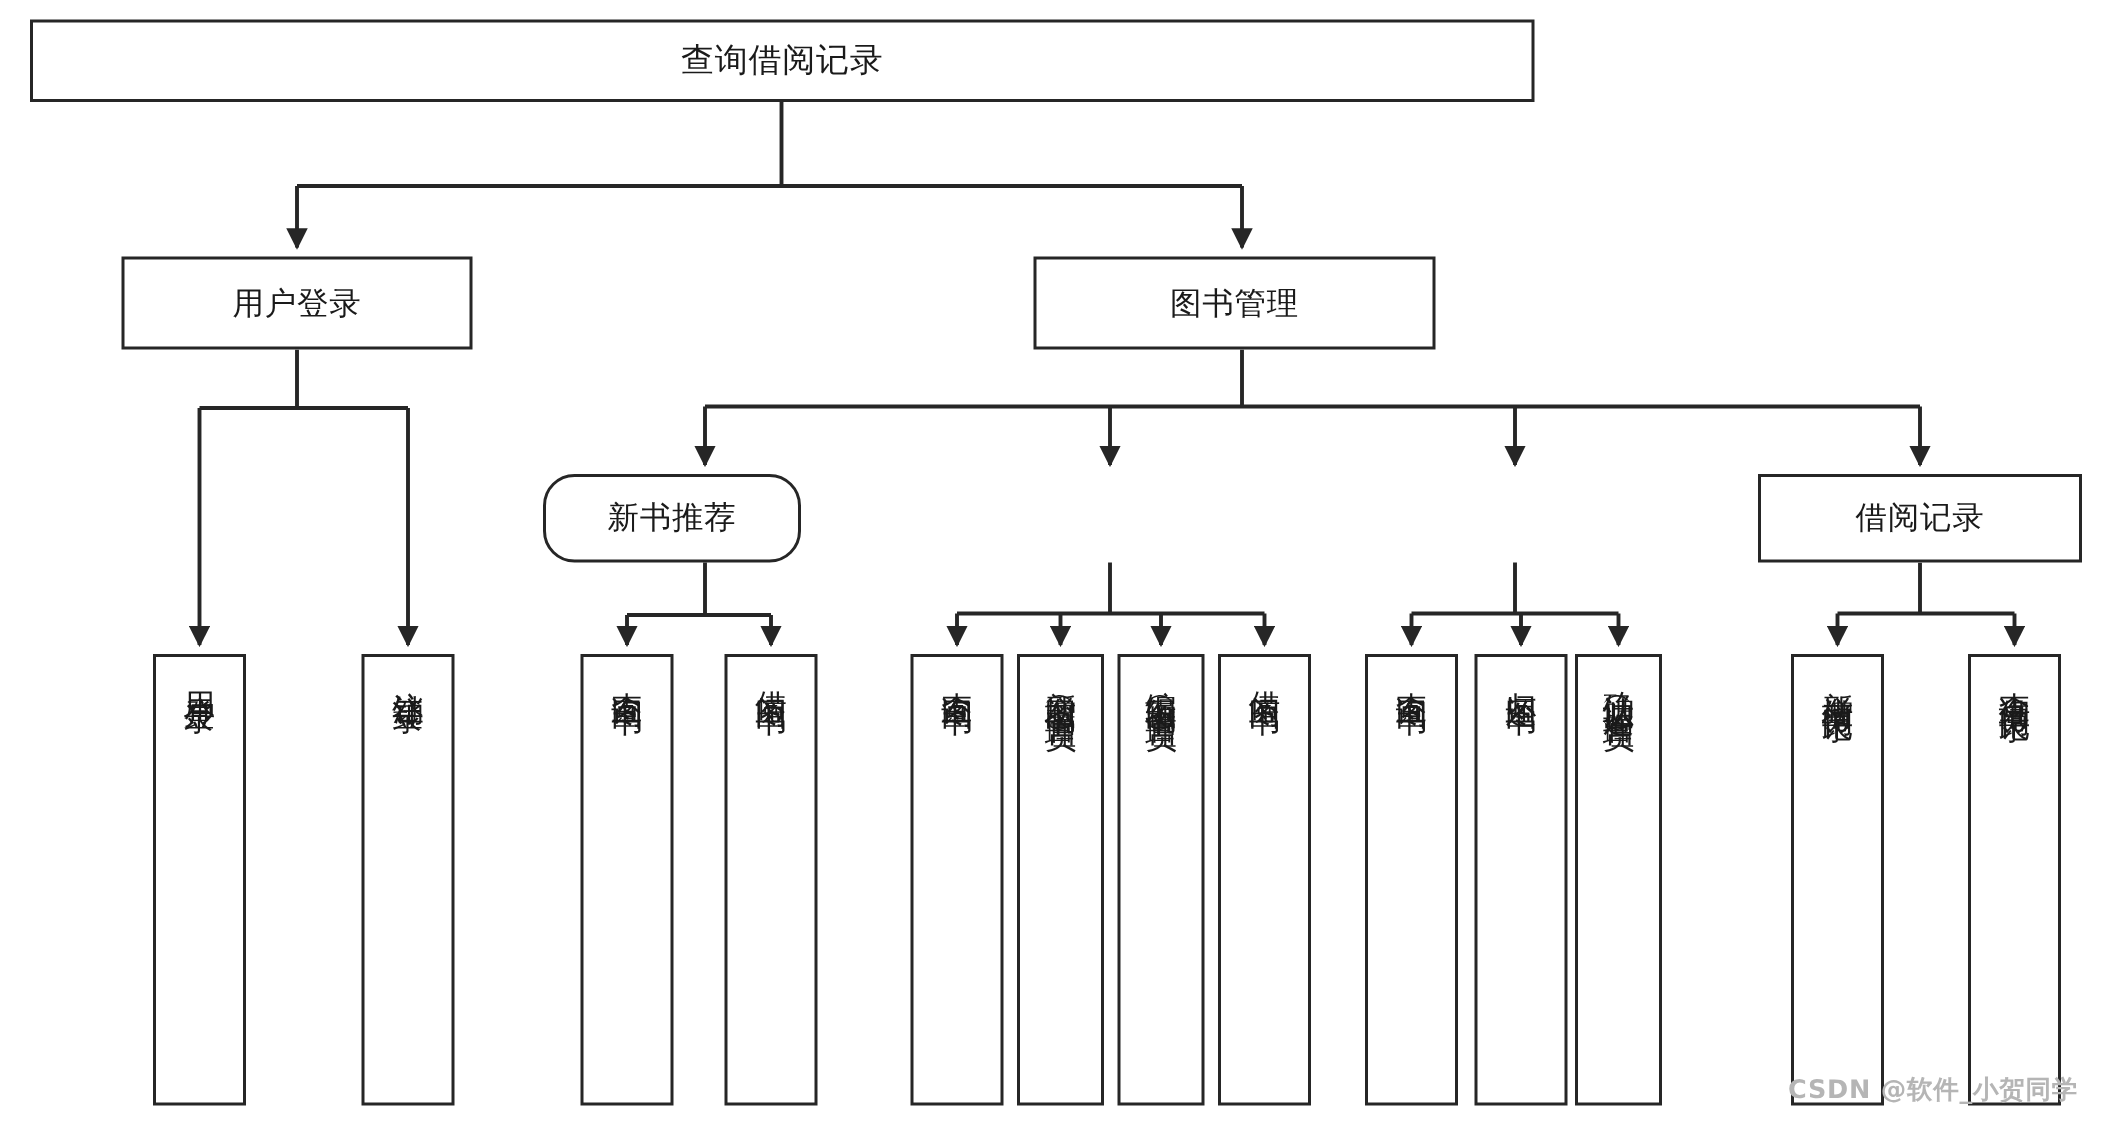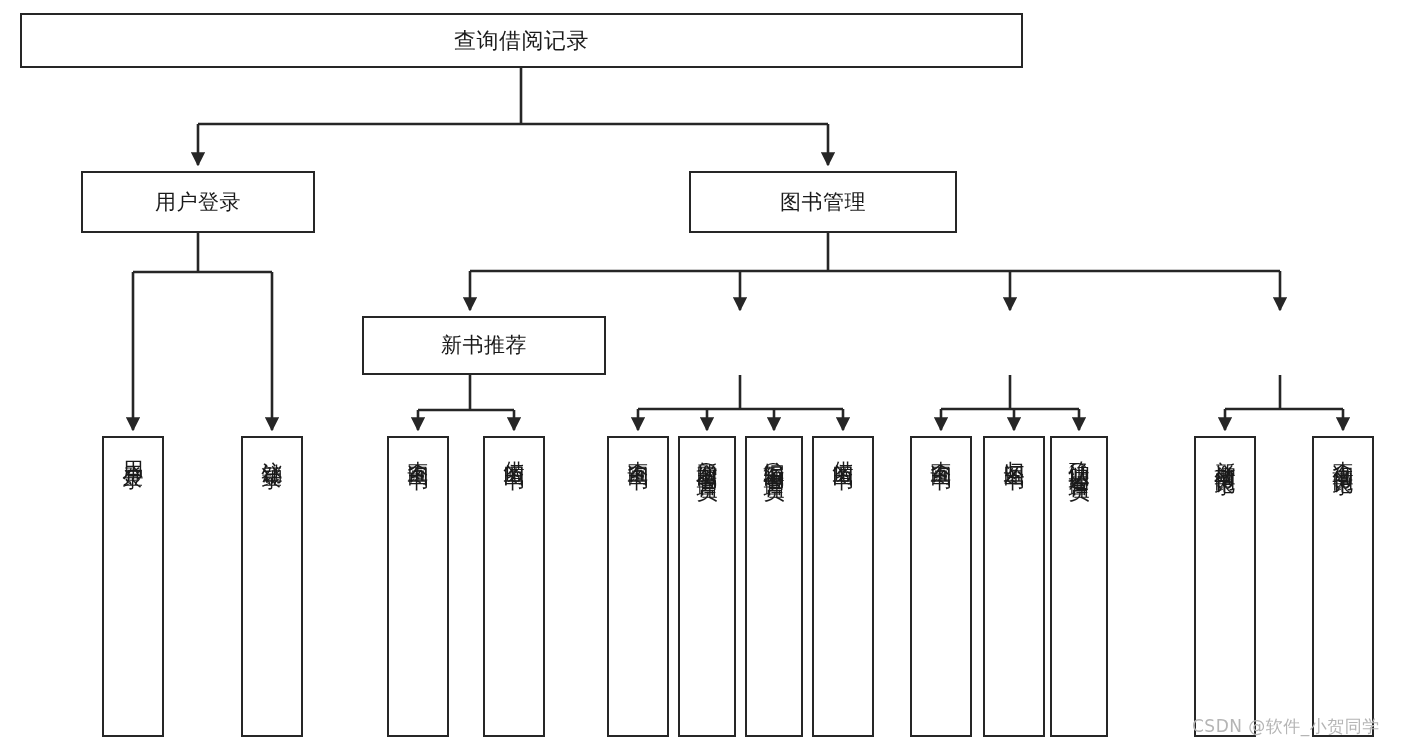--- a/index.html
+++ b/index.html
@@ -58,20 +58,21 @@
     line-height: 1.05;
     margin: 0 auto;
   }
   .node.root .label { font-size: 22px; }
   .watermark {
     position: absolute;
     color: #b5b5b5;
     font-size: 17px;
     white-space: nowrap;
     letter-spacing: 0.5px;
+    font-weight: bold;
   }
 </style>
 </head>
 <body>
 
 <div id="canvas">
 
   <svg class="edges" viewBox="0 0 1405 747" xmlns="http://www.w3.org/2000/svg">
     <defs>
       <marker id="arrow" viewBox="0 0 10 10" refX="9" refY="5" markerWidth="5.5" markerHeight="5.5" orient="auto-start-reverse">
@@ -126,22 +127,25 @@
     <span class="label">查询借阅记录</span>
   </div>
 
   <div class="node horiz" style="left:81px; top:171px; width:234px; height:62px;">
     <span class="label">用户登录</span>
   </div>
   <div class="node horiz" style="left:689px; top:171px; width:268px; height:62px;">
     <span class="label">图书管理</span>
   </div>
 
-  <div class="node horiz" style="left:362px; top:316px; width:244px; height:59px;">
+  <div class="node horiz" style="left:362px; top:316px; width:172px; height:59px;border-radius:21px;">
     <span class="label">新书推荐</span>
+  </div>
+  <div class="node horiz" style="left:1172px; top:316px; width:216px; height:59px;">
+    <span class="label">借阅记录</span>
   </div>
 
   <div class="node vert" style="left:102px; top:436px; width:62px; height:301px;">
     <span class="label">用户登录</span>
   </div>
   <div class="node vert" style="left:241px; top:436px; width:62px; height:301px;">
     <span class="label">注销登录</span>
   </div>
 
   <div class="node vert" style="left:387px; top:436px; width:62px; height:301px;">

